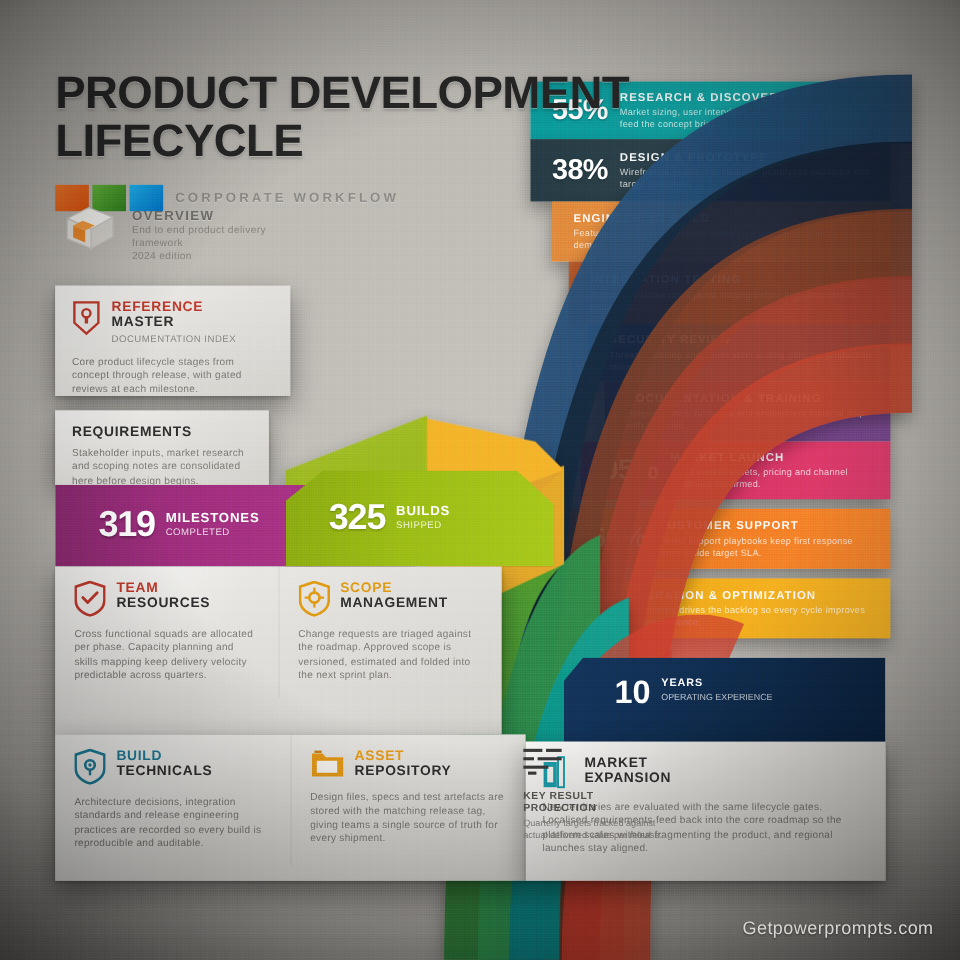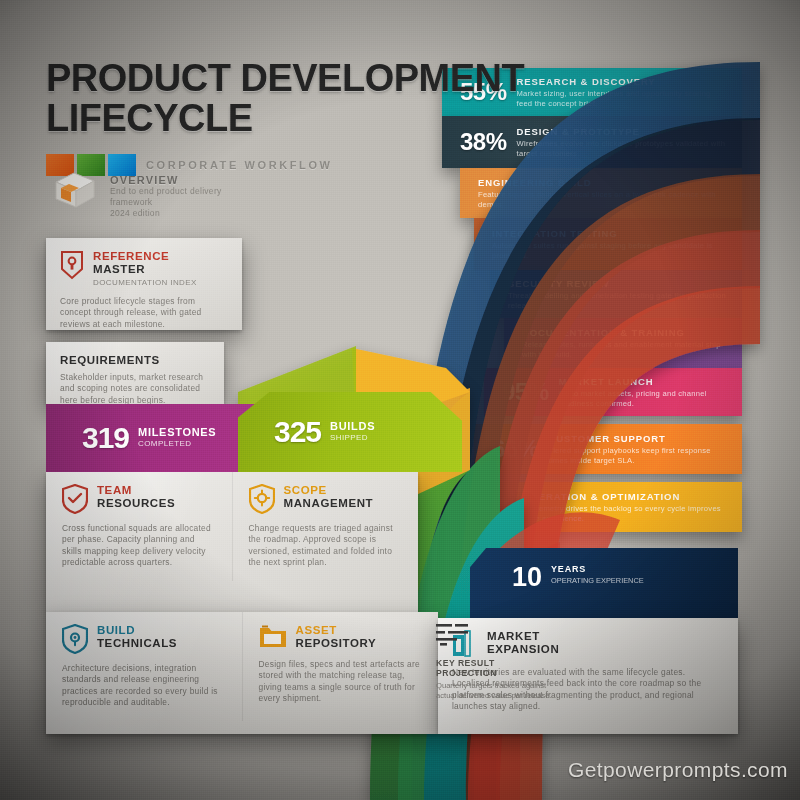--- a/index.html
+++ b/index.html
@@ -129,22 +129,22 @@
   #navy-block .nb-t{font-size:9px;font-weight:bold;letter-spacing:.8px;}
   #navy-block .nb-s{font-size:7.4px;opacity:.72;line-height:9.5px;margin-top:2px;}
 
   
   #chart-note{position:absolute;left:436px;top:622px;width:120px;z-index:16;}
   #chart-note .h{font-size:8.6px;font-weight:bold;color:#595752;letter-spacing:.5px;margin-top:10px;}
   #chart-note .p{font-size:7.6px;color:#86837e;line-height:10px;margin-top:3px;}
 
   
   #watermark{
-    position:absolute;right:12px;bottom:18px;z-index:62;
-    font-size:21px;color:#d8d6d2;letter-spacing:.4px;
+    position:absolute;right:22px;bottom:18px;z-index:62;
+    font-size:15px;color:#d8d6d2;letter-spacing:.4px;
     text-shadow:0 1px 2px rgba(0,0,0,.5);
   }
   svg{display:block;}
 </style>
 </head>
 <body>
 
 <div id="stage">
 
   <svg id="ribbons" viewBox="0 0 800 800" aria-hidden="true">

